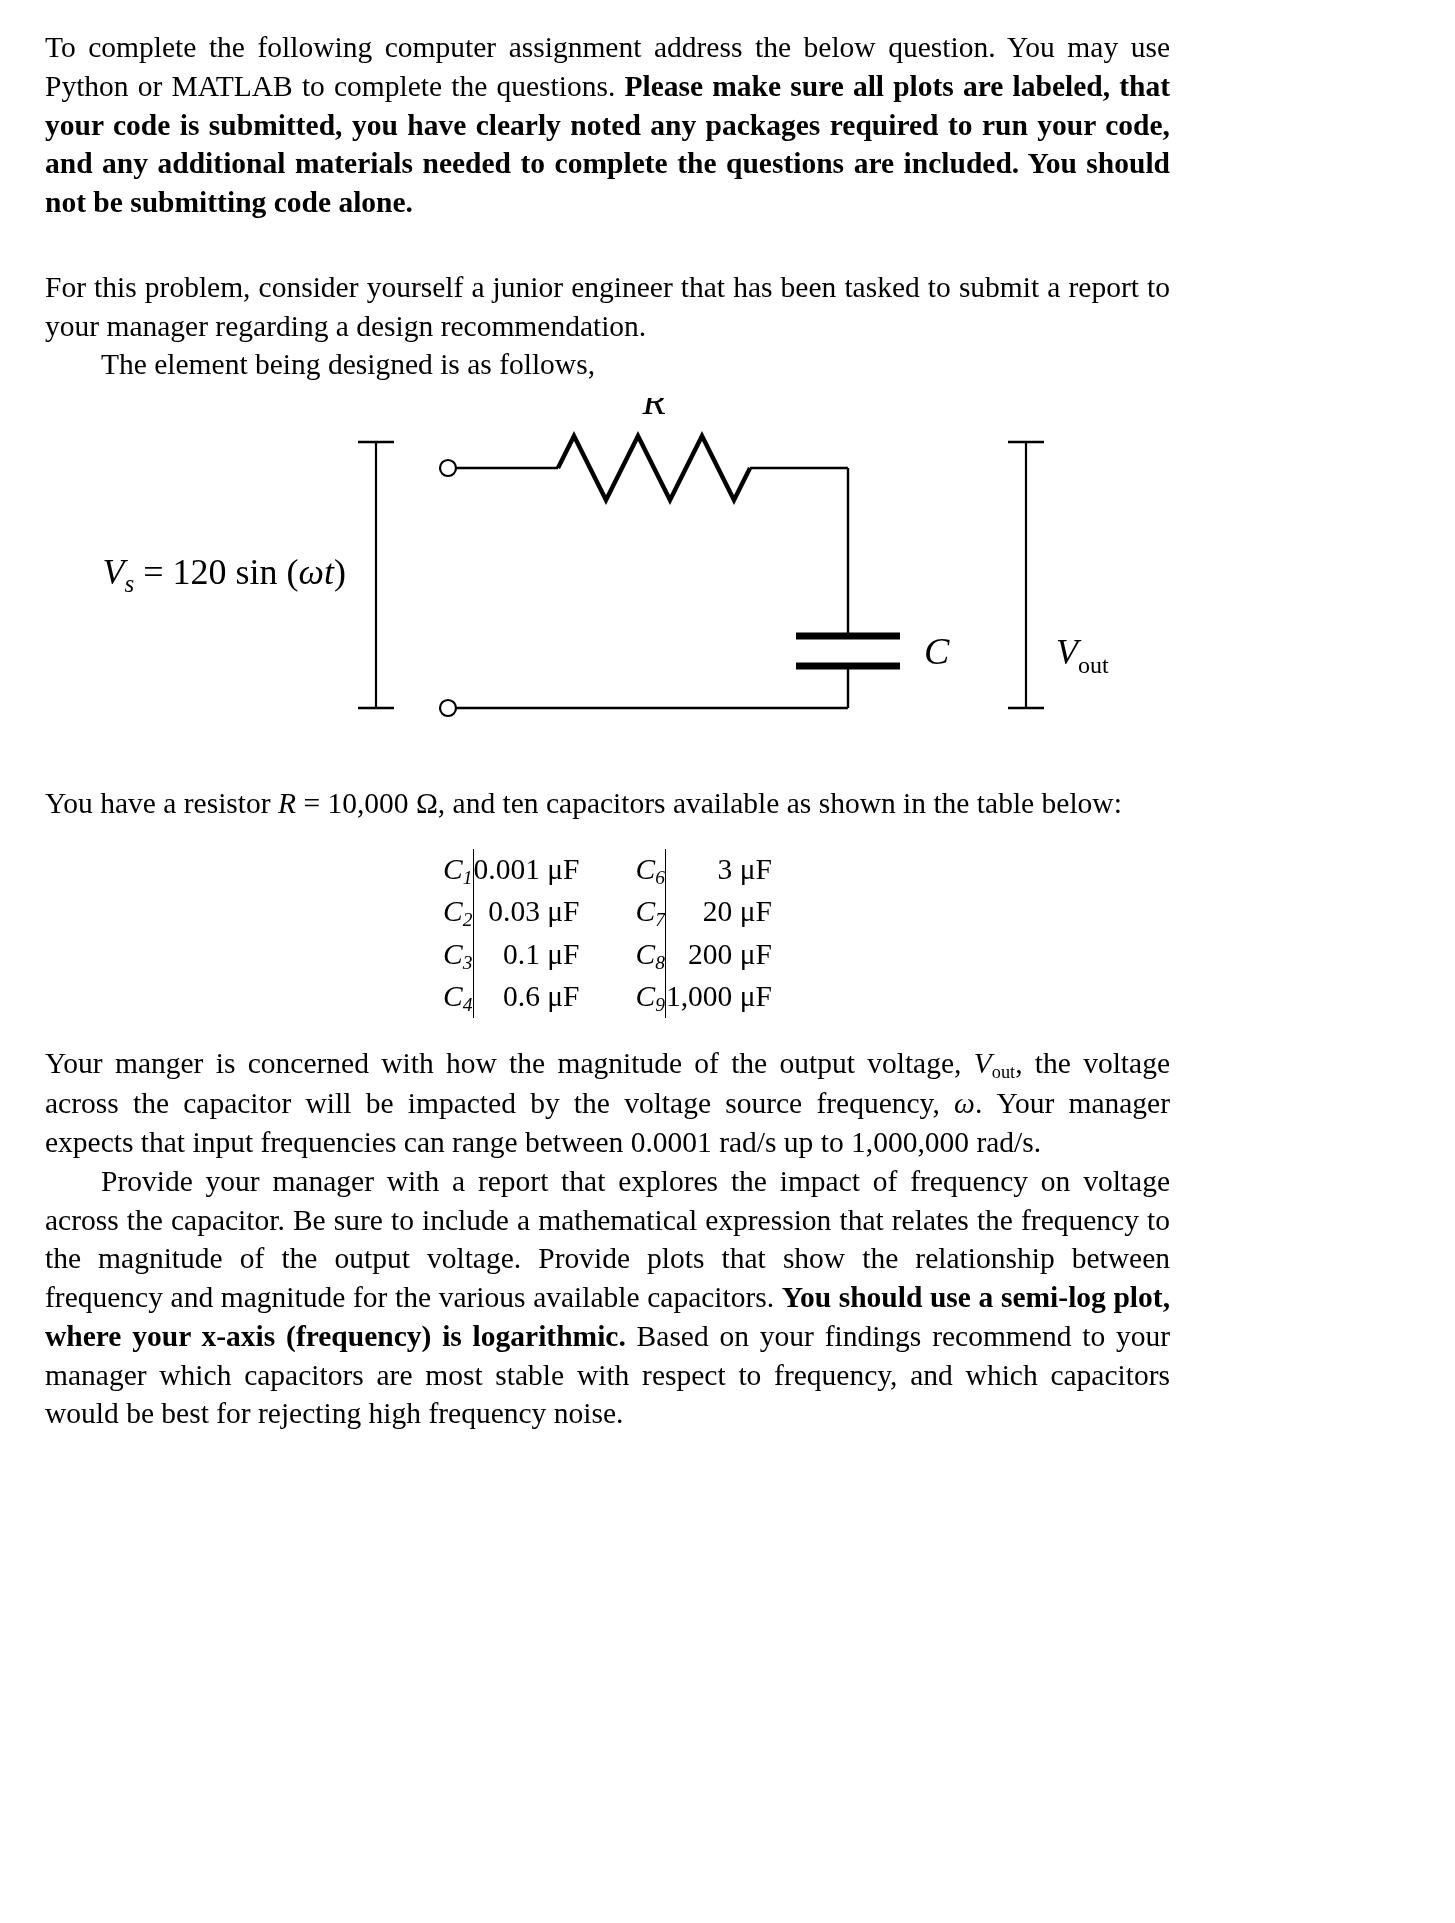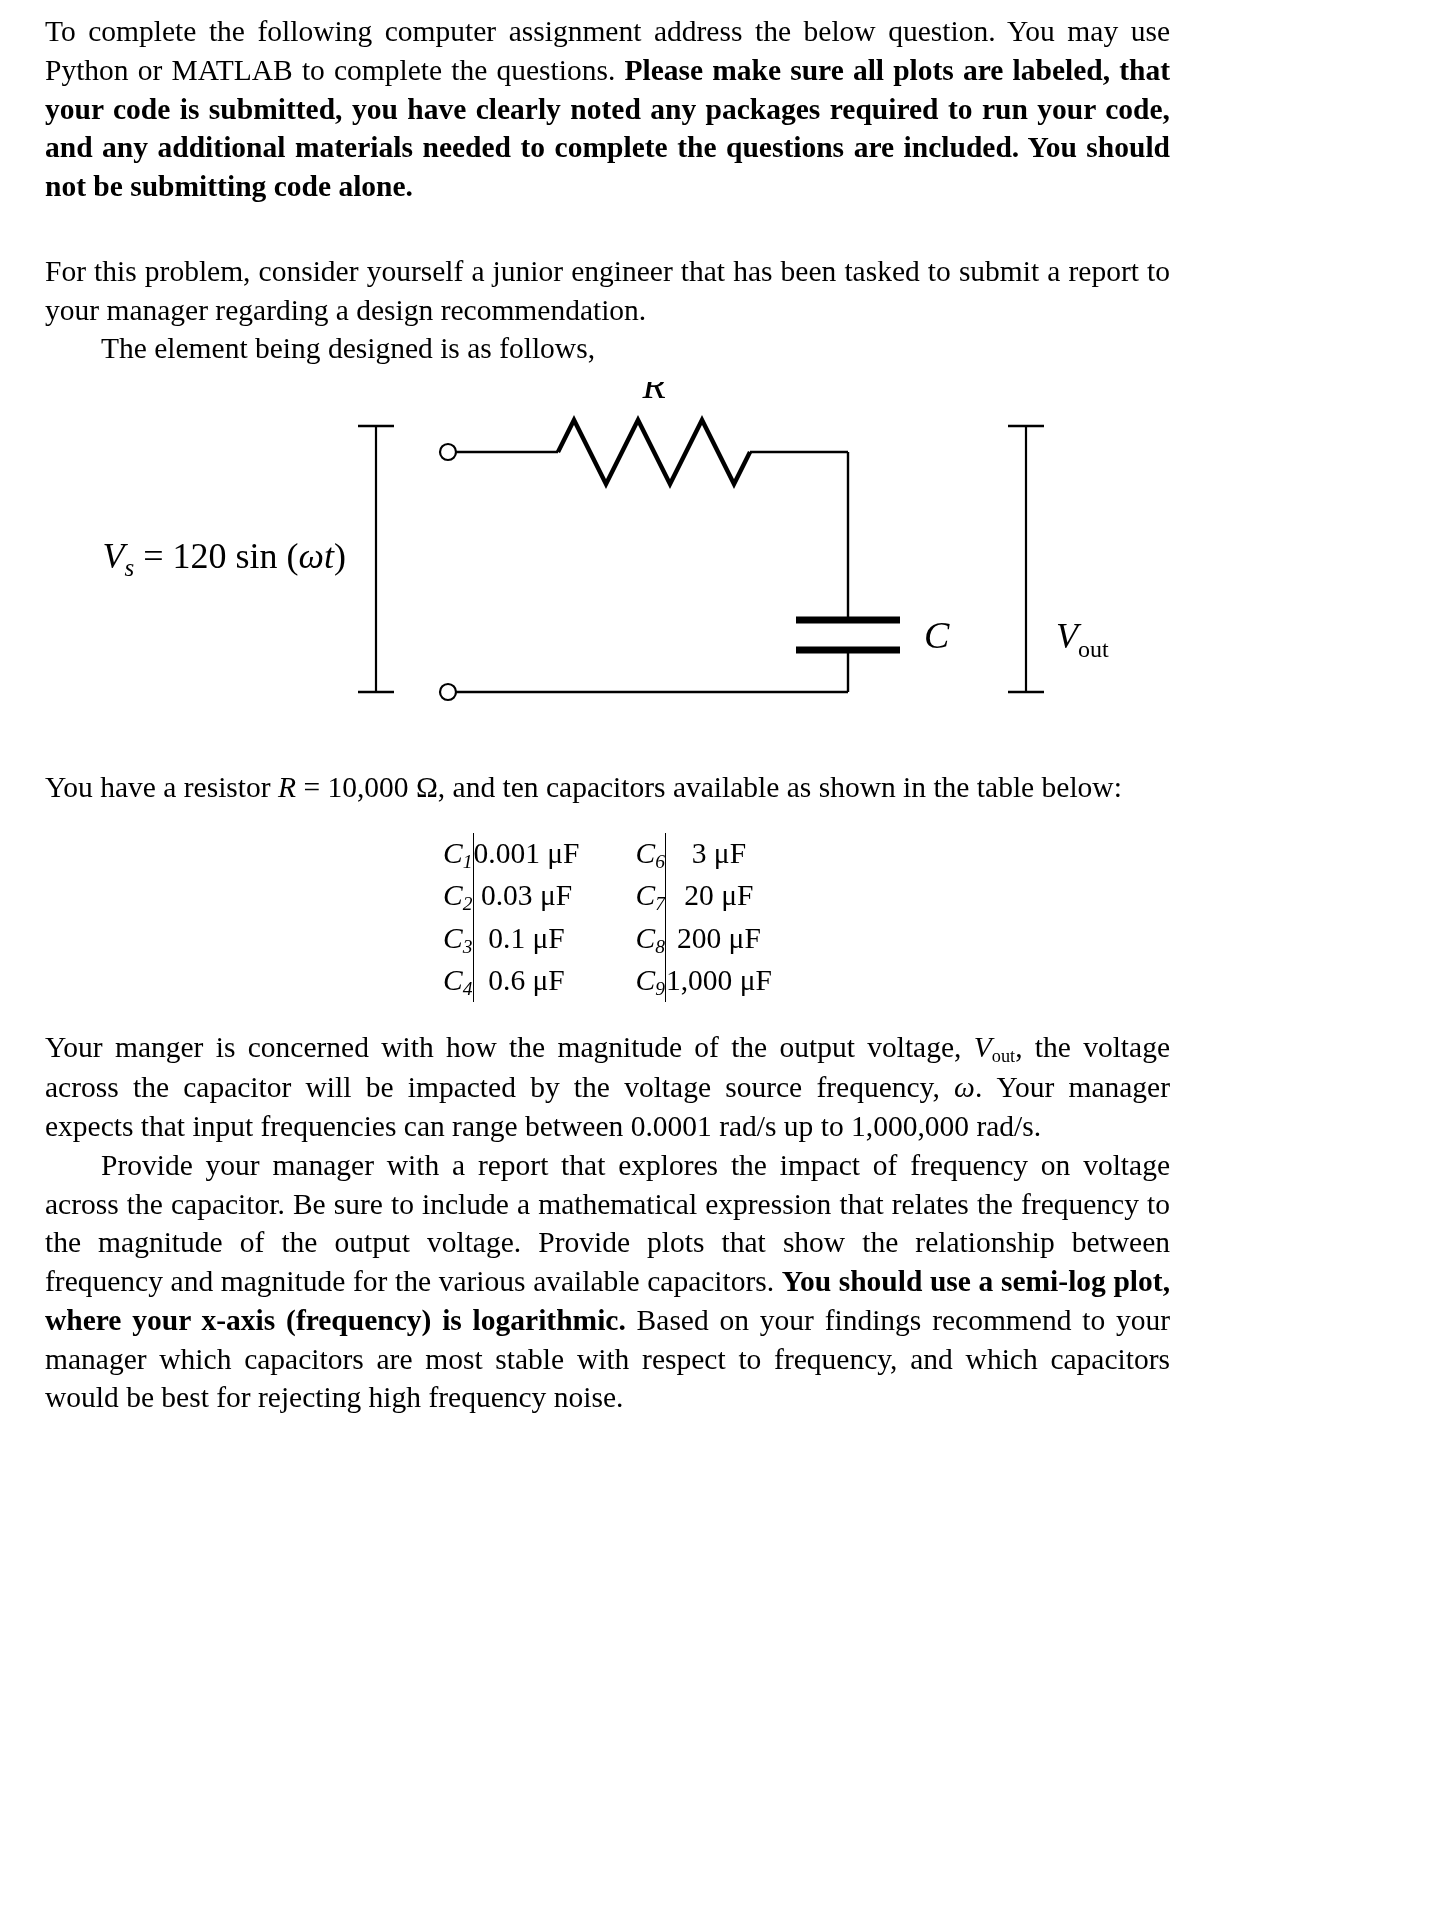--- a/index.html
+++ b/index.html
@@ -13,21 +13,21 @@
     font-family: "Liberation Serif", "DejaVu Serif", serif;
     color: #000000;
     font-size: 29.5px;
     line-height: 1.315;
   }
   .page {
     position: relative;
     width: 1215px;
     height: 1923px;
     box-sizing: border-box;
-    padding: 12px 45px 0 45px;
+    padding: 28px 45px 0 45px;
   }
   p {
     margin: 0;
     text-align: justify;
     text-justify: inter-word;
     hyphens: none;
   }
   .bold { font-weight: bold; }
   .indent { text-indent: 56px; }
   .gap-lg { height: 46px; }
@@ -74,21 +74,21 @@
     padding: 1px 0;
     vertical-align: baseline;
     white-space: nowrap;
   }
   td.lbl {
     text-align: right;
     padding-right: 13px;
     margin-top: 23px;
   }
   td.val {
-    text-align: center;
+    text-align: right;
     border-left: 1.4px solid #000;
     padding-left: 14px;
     padding-right: 0;
   }
   td.spacer { width: 56px; }
 </style>
 </head>
 <body>
 
 <div class="page">

